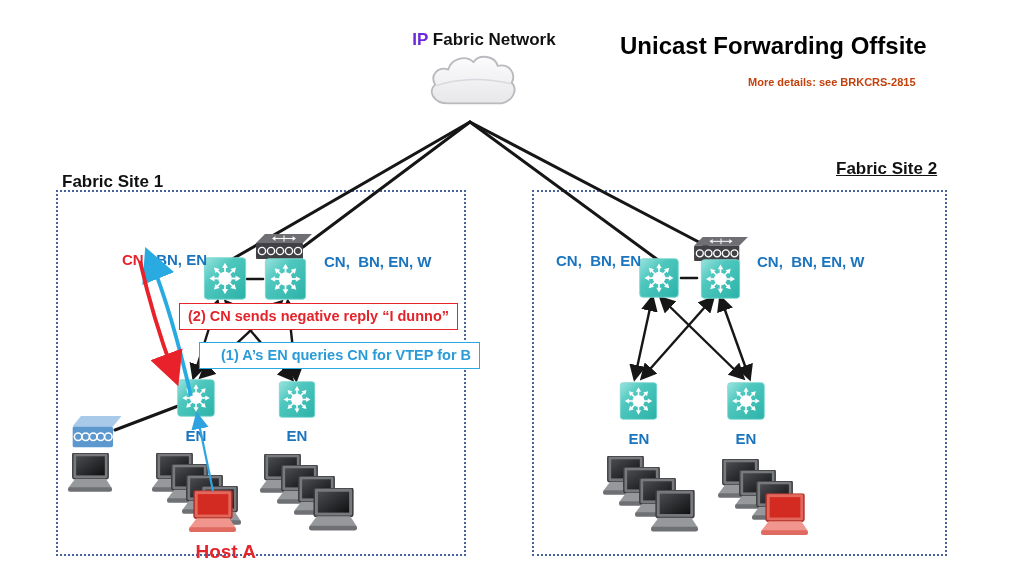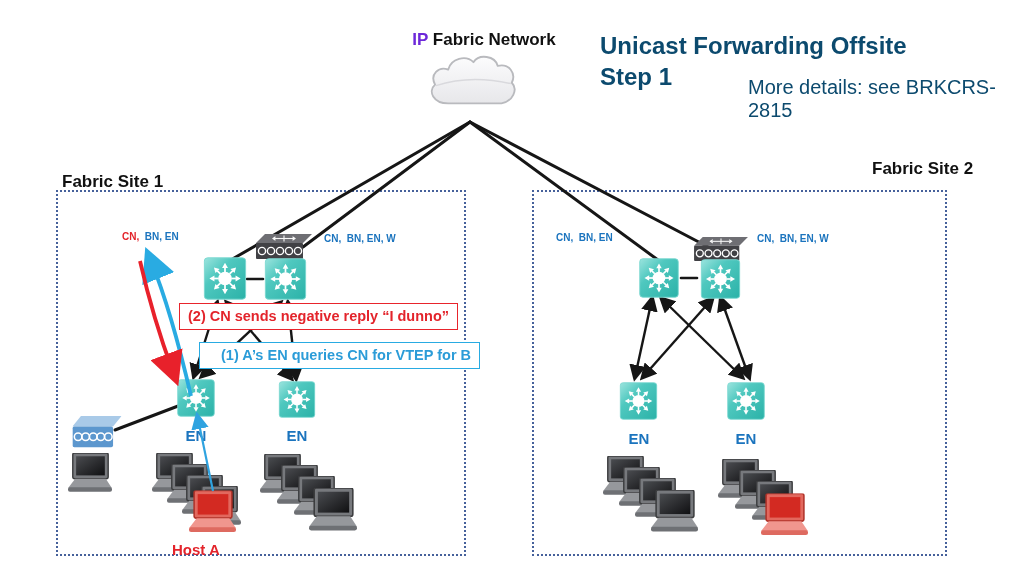--- a/index.html
+++ b/index.html
@@ -15,29 +15,29 @@
     position:absolute; border:2.5px dotted #46619B; z-index:0;
     background:transparent;
   }
   .site-title { position:absolute; font-weight:bold; font-size:17px; color:#111111; z-index:2; }
 
   .transit-label { position:absolute; font-weight:bold; font-size:17px; color:#111111; text-align:center; z-index:2; white-space:pre; }
   .transit-label .ip { color:#6d28d9; }
 
   .slide-title {
     position:absolute; font-weight:bold; font-size:24px; line-height:31px;
-    color:#0c4a6e; z-index:2;
+    color:#000000; z-index:2;margin-left:20px;
   }
-  .more-details { position:absolute; font-size:20px; font-weight:normal; color:#0c4a6e; z-index:2; }
-
-  .node-label { position:absolute; font-weight:bold; font-size:10px; color:#1B74BE; z-index:2; white-space:pre; }
+  .more-details { position:absolute; font-size:11px; font-weight:bold; color:#c2410c; z-index:2; }
+
+  .node-label { position:absolute; font-weight:bold; font-size:15px; color:#1B74BE; z-index:2; white-space:pre;margin-top:20px; }
   .node-label .red { color:#E3242B; }
 
   .en-label { position:absolute; font-weight:bold; font-size:15px; color:#1B74BE; text-align:center; width:40px; z-index:2; }
-  .host-label { position:absolute; font-weight:bold; font-size:15px; color:#E3242B; text-align:left; width:84px; z-index:2; }
+  .host-label { position:absolute; font-weight:bold; font-size:19px; color:#E3242B; text-align:right; width:84px; z-index:2; }
 
   .callout {
     position:absolute; background:#ffffff; font-weight:bold; font-size:14.5px;
     padding:4px 8px 5px 8px; z-index:4; white-space:nowrap;
   }
   .callout.red  { border:1.5px solid #E8242C; color:#E3242B; }
   .callout.blue { border:1.5px solid #29ABE2; color:#2B9CD8;padding-left:21px; }
 
   .icon { position:absolute; z-index:2; }
   .icon svg { display:block; width:100%; height:100%; }
@@ -188,26 +188,25 @@
   <div class="transit-label" style="left:393px; top:30px; width:182px;"><span class="ip">IP</span><span> Fabric Network</span></div>
 
   <div class="icon" style="left:424px; top:50px; width:97px; height:58px;">
     <svg viewBox="0 0 100 62">
         <use href="#sym-cloud"></use>
       </svg>
   </div>
 
   <div class="slide-title" style="left:600px; top:30px;">
     <div>Unicast Forwarding Offsite</div>
-    <div>Step 1</div>
   </div>
   <div class="more-details" style="left:748px; top:76px;">More details: see BRKCRS-2815</div>
 
   <div class="site-title" style="left:62px; top:172px;">Fabric Site 1</div>
-  <div class="site-title" style="left:872px; top:159px;">Fabric Site 2</div>
+  <div class="site-title" style="left:836px; top:159px;text-decoration:underline;">Fabric Site 2</div>
 
   <div class="icon" style="left:203px; top:257px; width:44px; height:43px;">
       <svg viewBox="0 0 44 44">
         <use href="#sym-fabric-node"></use>
       </svg>
     </div>
   <div class="icon" style="left:256px; top:234px; width:56px; height:26px;">
       <svg viewBox="0 0 56 26">
         <use href="#sym-switch-dark"></use>
       </svg>

